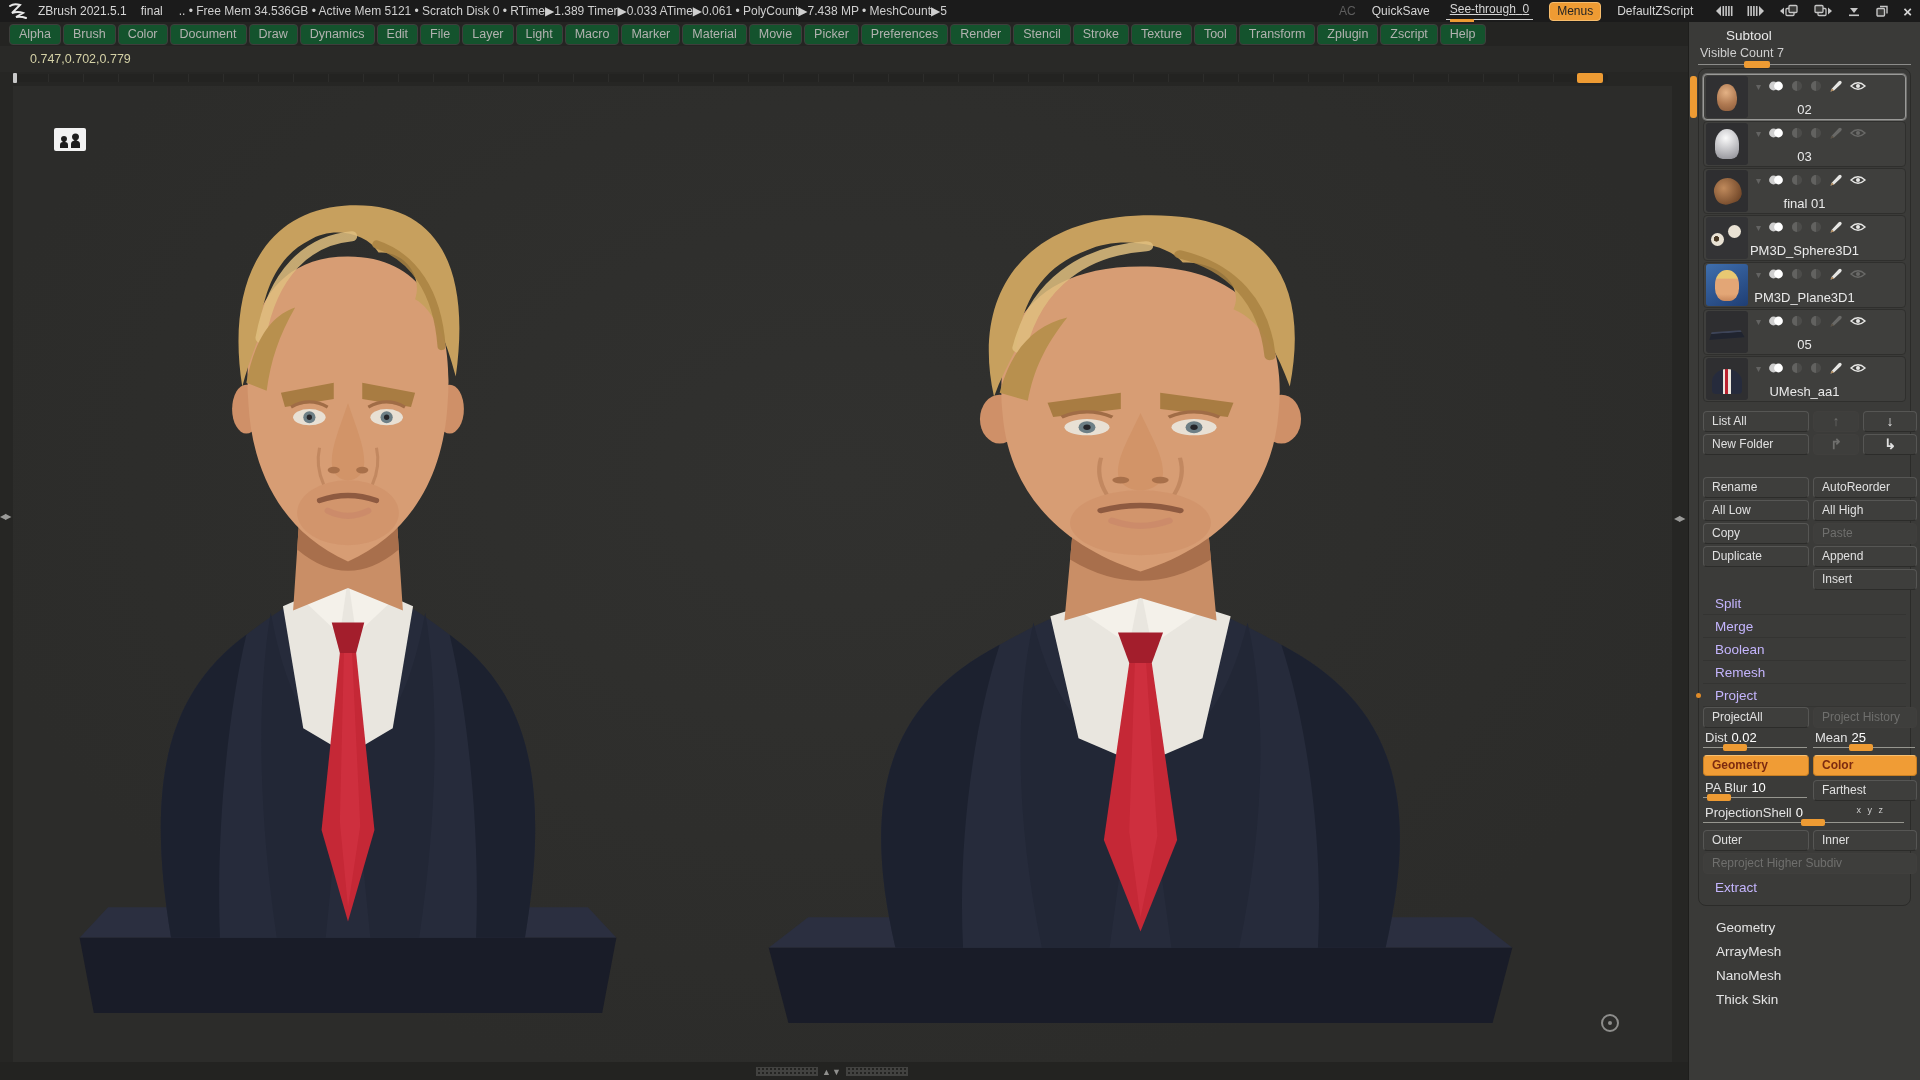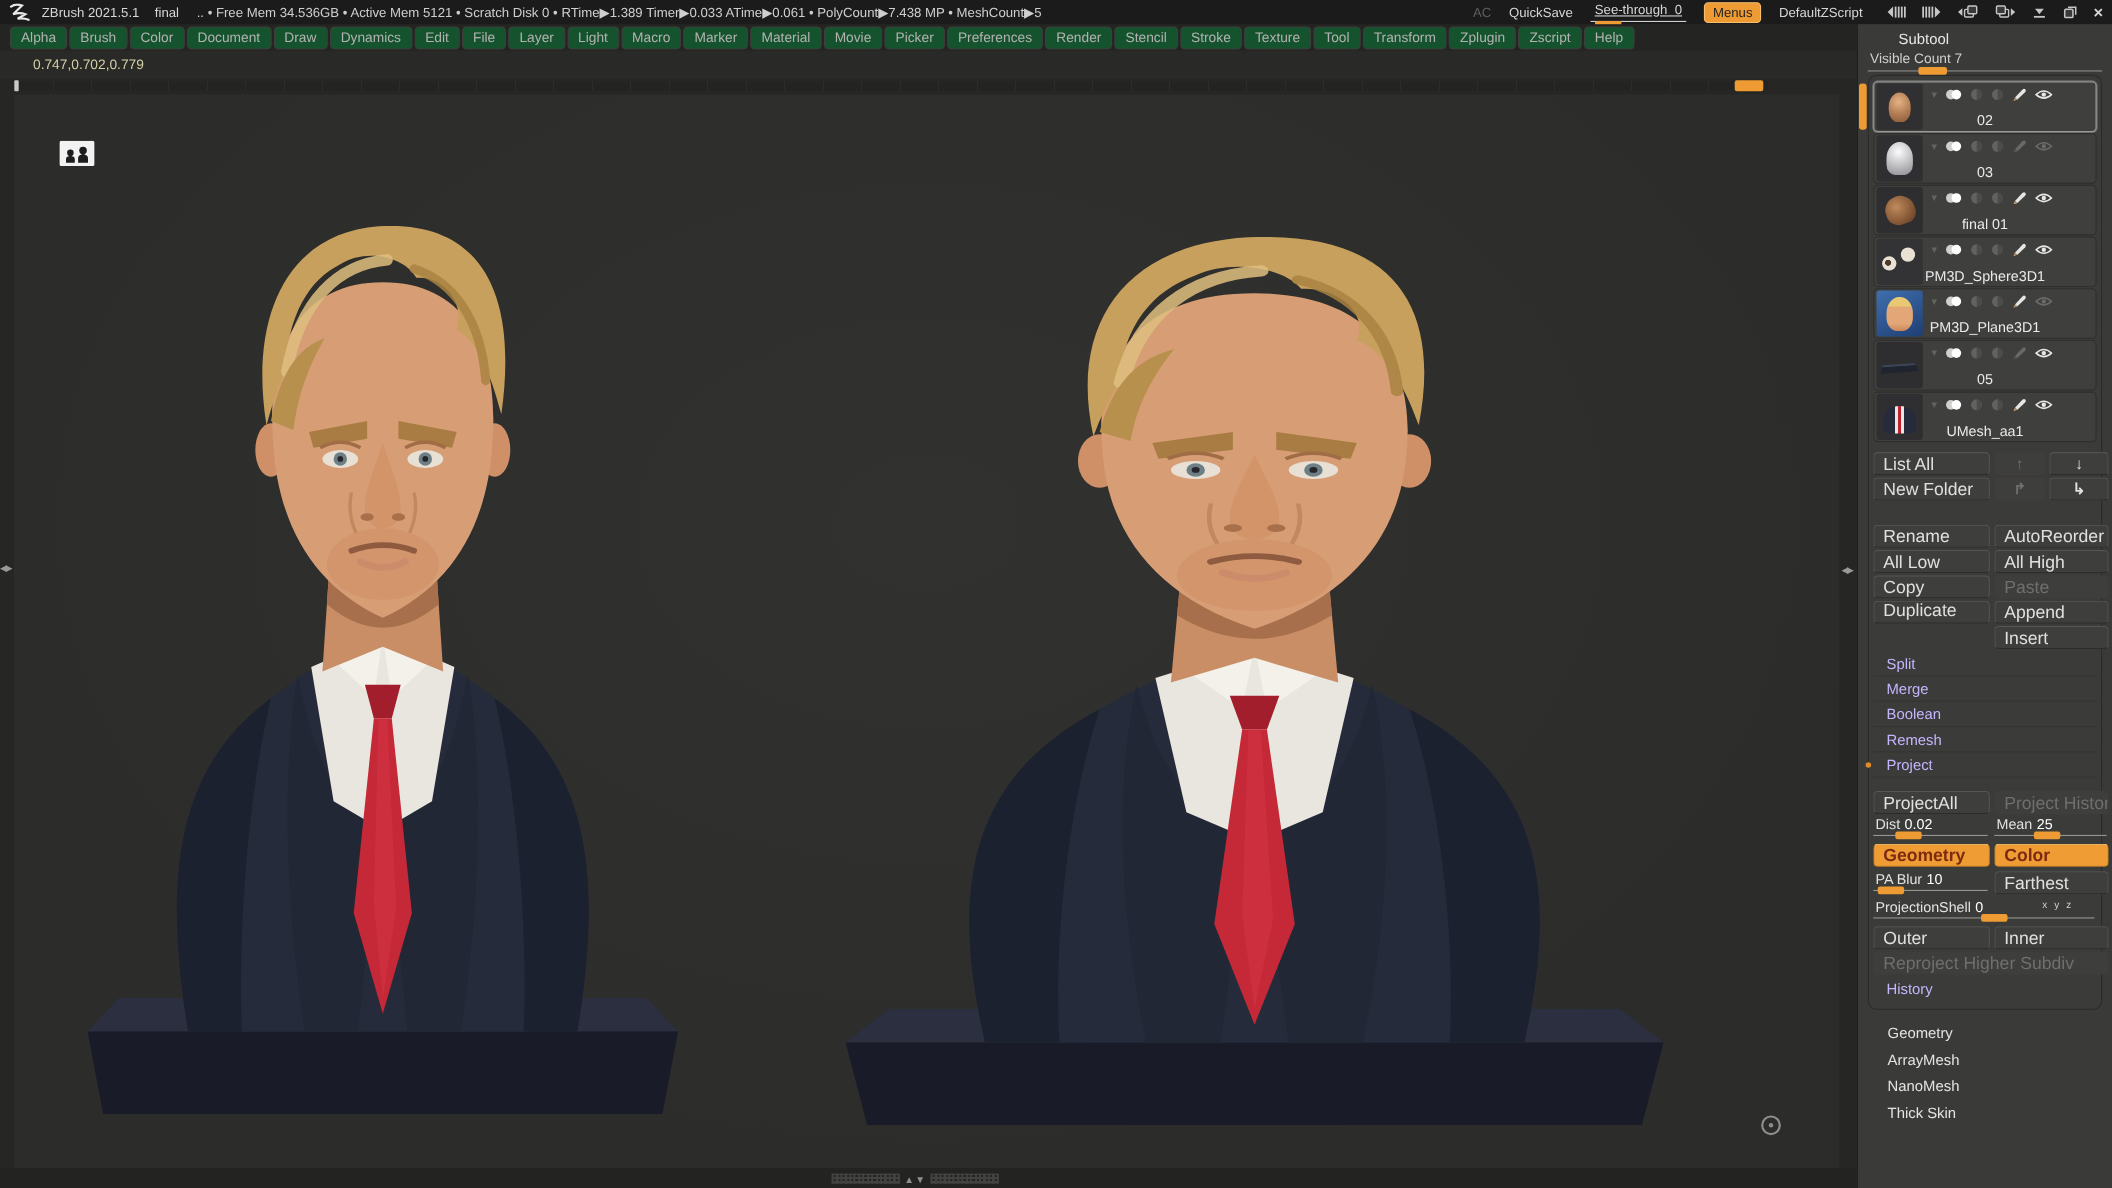--- a/index.html
+++ b/index.html
@@ -99,21 +99,21 @@
   .t-bust-suit { background:#2f2f31; } .t-bust-suit::after { width:30px;height:25px;margin:11px auto 0;
     border-radius:50% 50% 14% 14%;
     background:linear-gradient(90deg,#262b3c 0 36%, #ece8df 36% 45%, #b92230 45% 55%, #ece8df 55% 64%, #262b3c 64%); }
   .st-icons { position:absolute; left:52px; top:4px; right:4px; height:14px; display:flex; align-items:center; gap:7px; }
   .st-icons svg { display:block; }
   .st-icons .fold { font-size:10px; color:#cfcfcf; }
   .st-icons .on { opacity:1; } .st-icons .off { opacity:.25; }
   .st-name { position:absolute; left:0; right:0; bottom:2px; text-align:center; font-size:13px; color:#eaeaea; }
   
   .btn { background:#3e3e3c; border:1px solid #56565            4; border-radius:4px; color:#e0e0e0;
-    font-size:16px; padding:2px 6px 3px 8px; text-align:left; overflow:hidden; white-space:nowrap; }
+    font-size:12px; padding:2px 6px 3px 8px; text-align:left; overflow:hidden; white-space:nowrap; }
   .btn { border:1px solid #565654; border-bottom-color:#2c2c2a; }
   .btn.dim { color:#6f6f6d; border-color:#403f3d; }
   .btn.tall { display:flex; align-items:center; grid-row:span 2; }
   .btn.orange { background:#f09c35; border-color:#c87f24; border-top-color:#f7bf70; color:#7c2a10; font-weight:bold; }
   .grid2 { display:grid; grid-template-columns:106px 104px; gap:2px 4px; margin:2px 0; }
   .grid2 > * { height:21px; }
   .grid2.dbl > * { height:21px; } .grid2.dbl { grid-auto-rows:21px; }
   .grid3 { display:grid; grid-template-columns:106px 46px 54px; gap:2px 4px; margin:2px 0; }
   .grid3 > * { height:21px; }
   .arrowbtn { font-size:14px; font-weight:bold; text-align:center; padding:0; line-height:19px; }
@@ -534,21 +534,21 @@
         <button class="btn">Append</button>
         <button class="btn">Insert</button>
       </div>
 
       <div class="flatrow">Split</div>
       <div class="flatrow">Merge</div>
       <div class="flatrow">Boolean</div>
       <div class="flatrow">Remesh</div>
       <div class="flatrow"><span class="odot"></span><span>Project</span></div>
 
-      <div class="grid2" style="margin-top:12px">
+      <div class="grid2" style="margin-top:0">
         <button class="btn">ProjectAll</button>
         <button class="btn dim">Project History</button>
       </div>
 
       <div class="grid2">
         <div class="slider">
           <span>Dist</span><span class="val">0.02</span>
           <span class="trk"></span><span class="hnd" style="left:20px"></span>
         </div>
         <div class="slider">
@@ -578,21 +578,21 @@
 
       <div class="grid2" style="margin-top:4px">
         <button class="btn">Outer</button>
         <button class="btn">Inner</button>
       </div>
 
       <div class="grid2" style="grid-template-columns:214px">
         <button class="btn dim">Reproject Higher Subdiv</button>
       </div>
 
-      <div class="flatrow" style="border-bottom:none">History</div>
+      <div class="flatrow" style="border-bottom:none">Extract</div>
     </div>
 
     <div class="bot-sections">
       <div class="bot-row">Geometry</div>
       <div class="bot-row">ArrayMesh</div>
       <div class="bot-row">NanoMesh</div>
       <div class="bot-row">Thick Skin</div>
     </div>
   </div>
 

